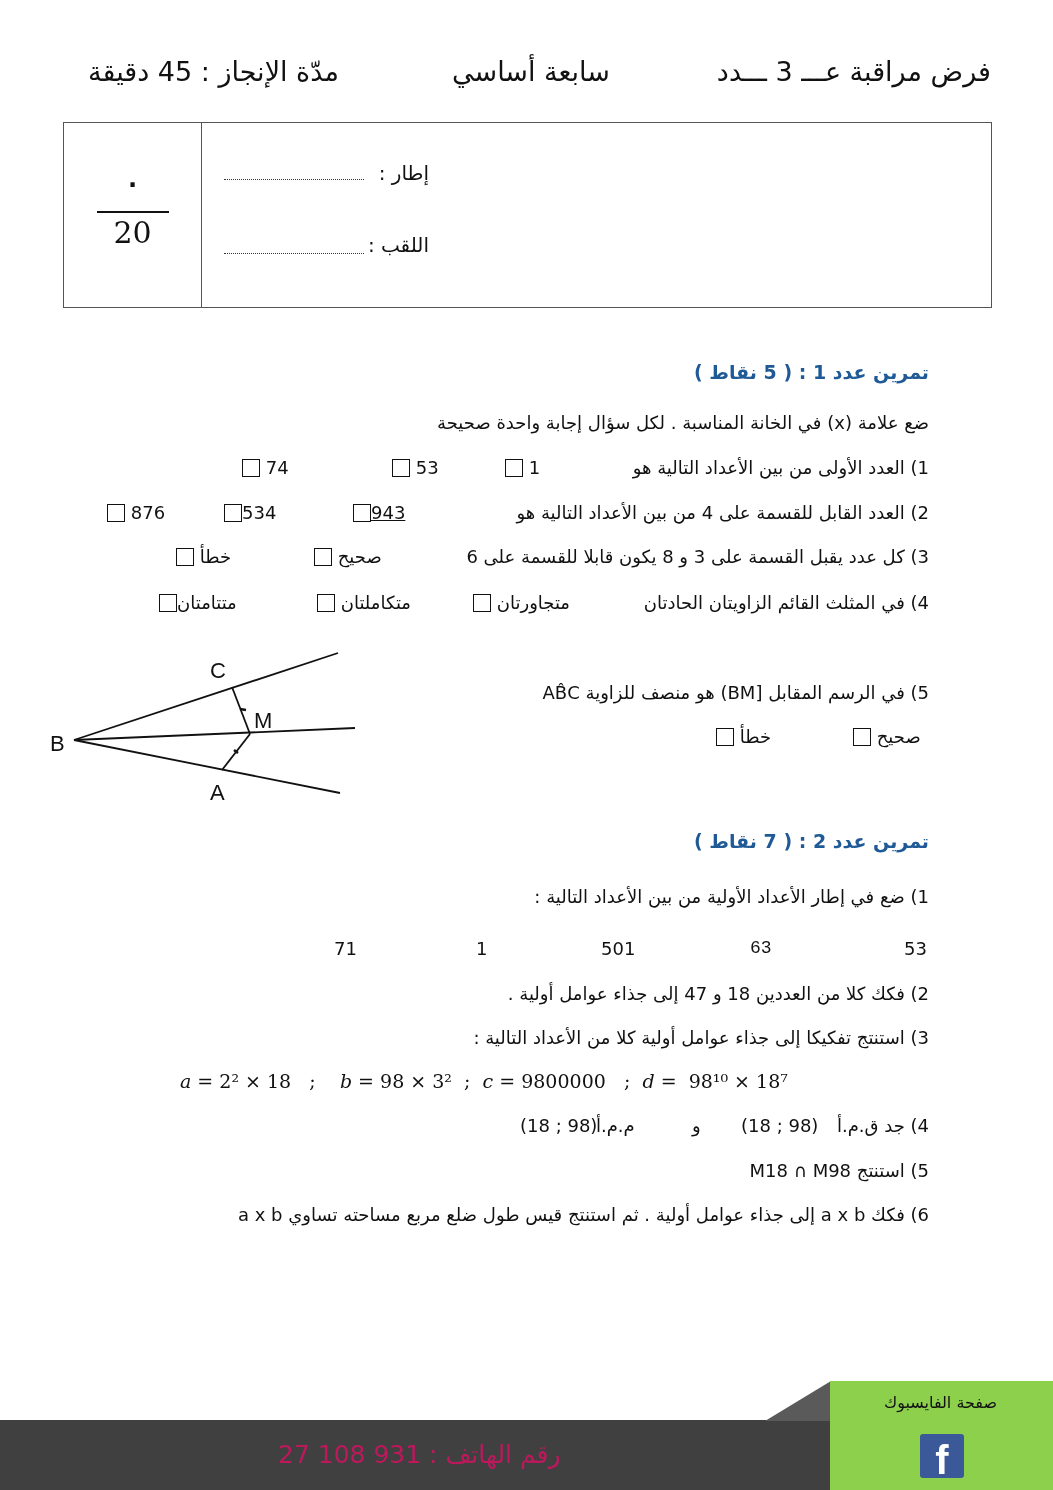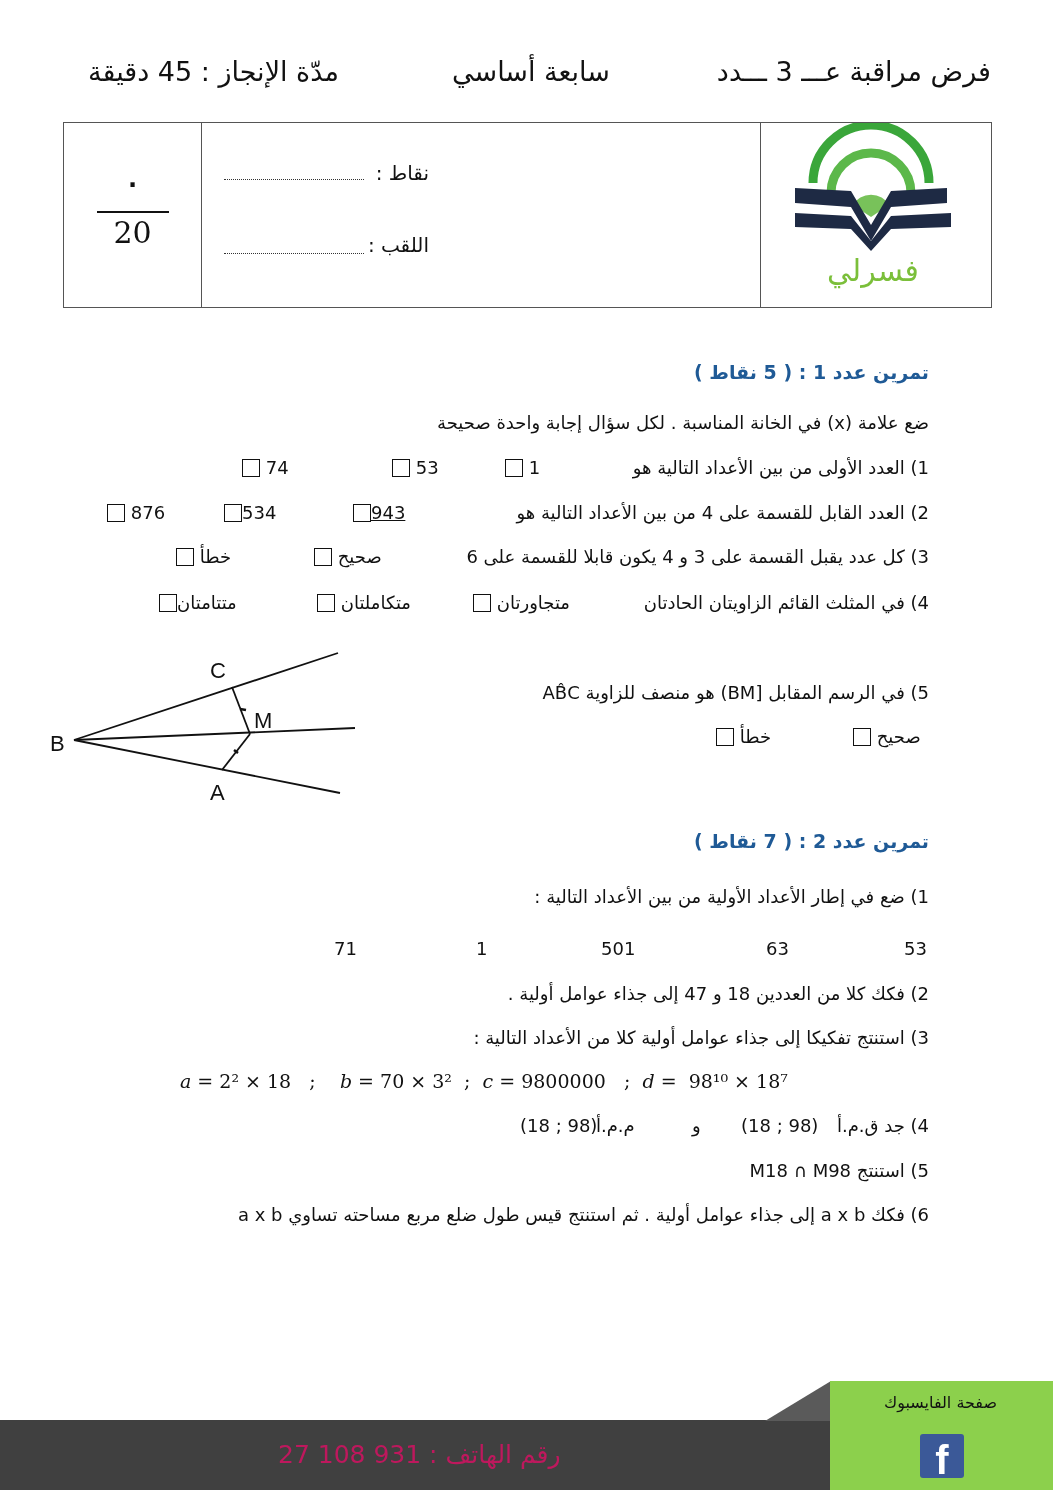--- a/index.html
+++ b/index.html
@@ -32,34 +32,24 @@
 </style>
 </head>
 <body>
 
 <div class="abs title" style="right:62px;">فرض مراقبة عـــ 3 ـــدد</div>
 <div class="abs title" style="left:452px;">سابعة أساسي</div>
 <div class="abs title" style="left:88px;">مدّة الإنجاز : 45 دقيقة</div>
 
 <div class="abs htable">
 
-  <div class="hcell" style="left:696px; width:233px;">
-    <svg width="233" height="186">
-      <path d="M 52 60 A 58 58 0 0 1 168 60" stroke="#3aa63a" stroke-width="9" fill="none"></path>
-      <path d="M 70 70 A 40 40 0 0 1 150 70" stroke="#5cb84a" stroke-width="9" fill="none"></path>
-      <path d="M 92 82 A 20 18 0 0 1 128 82 L 110 94 Z" fill="#78c25a"></path>
-      <path d="M 34 65 L 90 68 L 110 102 L 130 68 L 186 65 L 186 80 L 130 84 L 110 118 L 90 84 L 34 80 Z" fill="#1e2a44"></path>
-      <path d="M 34 90 L 90 93 L 110 118 L 130 93 L 190 90 L 190 104 L 130 106 L 110 128 L 90 106 L 34 104 Z" fill="#1e2a44"></path>
-      <text x="112" y="158" text-anchor="middle" font-size="30" fill="#7bbf3a" font-family="DejaVu Sans, sans-serif">فسرلي</text>
-    </svg>
-  </div>
 
 
   <div class="hcell" style="left:137px; width:238px;">
-    <div class="abs" style="right:10px; top:38px; font-size:20px; direction:rtl; white-space:nowrap;">نقاط :</div>
+    <div class="abs" style="right:10px; top:38px; font-size:20px; direction:rtl; white-space:nowrap;">إطار :</div>
     <div class="dotline" style="left:22px; width:140px; top:56px;"></div>
     <div class="abs" style="right:10px; top:110px; font-size:20px; direction:rtl; white-space:nowrap;">اللقب :</div>
     <div class="dotline" style="left:22px; width:140px; top:130px;"></div>
   </div>
 
   <div class="hcell" style="left:0; width:137px; border-left:none;">
     <div class="abs" style="left:0; width:137px; top:42px; text-align:center; font-size:24px; font-weight:bold;">.</div>
     <div class="abs" style="left:33px; width:72px; top:88px; border-top:2px solid #111;"></div>
     <div class="abs" style="left:0; width:137px; top:92px; text-align:center; font-size:30px; font-family:'DejaVu Serif', serif;">20</div>
   </div>
@@ -71,21 +61,21 @@
 <div class="abs line" style="right:124px; top:457px;">1) العدد الأولى من بين الأعداد التالية هو</div>
 <div class="opt" style="left:505px; top:457px;"><span class="box"></span> <span>1</span></div>
 <div class="opt" style="left:392px; top:457px;"><span class="box"></span> <span>53</span></div>
 <div class="opt" style="left:242px; top:457px;"><span class="box"></span> <span>74</span></div>
 
 <div class="abs line" style="right:124px; top:502px;margin-left:38px;">2) العدد القابل للقسمة على 4 من بين الأعداد التالية هو</div>
 <div class="opt" style="left:353px; top:502px;text-decoration:underline;"><span class="box"></span><span>943</span></div>
 <div class="opt" style="left:224px; top:502px;"><span class="box"></span><span>534</span></div>
 <div class="opt" style="left:107px; top:502px;"><span class="box"></span> <span>876</span></div>
 
-<div class="abs line" style="right:124px; top:546px;">3) كل عدد يقبل القسمة على 3 و 4 يكون قابلا للقسمة على 6</div>
+<div class="abs line" style="right:124px; top:546px;">3) كل عدد يقبل القسمة على 3 و 8 يكون قابلا للقسمة على 6</div>
 <div class="opt rtl" style="left:274px; top:546px;"><span>صحيح</span> <span class="box"></span></div>
 <div class="opt rtl" style="left:136px; top:546px;"><span>خطأ</span> <span class="box"></span></div>
 
 <div class="abs line" style="right:124px; top:592px;">4) في المثلث القائم الزاويتان الحادتان</div>
 <div class="opt rtl" style="left:433px; top:592px;"><span>متجاورتان</span> <span class="box"></span></div>
 <div class="opt rtl" style="left:277px; top:592px;"><span>متكاملتان</span> <span class="box"></span></div>
 <div class="opt rtl" style="left:119px; top:592px;"><span>متتامتان</span><span class="box"></span></div>
 
 <div class="abs line" style="right:124px; top:682px;">5) في الرسم المقابل [BM) هو منصف للزاوية AB̂C</div>
 <div class="opt rtl" style="left:813px; top:726px;"><span>صحيح</span> <span class="box"></span></div>
@@ -106,31 +96,31 @@
     <text x="170" y="38">C</text>
     <text x="214" y="88">M</text>
     <text x="170" y="160">A</text>
   </g>
 </svg>
 
 <div class="abs sec-title" style="right:124px; top:830px;">تمرين عدد 2 : ( 7 نقاط )</div>
 <div class="abs line" style="right:124px; top:886px;">1) ضع في إطار الأعداد الأولية من بين الأعداد التالية :</div>
 
 <div class="abs ltr" style="left:904px; top:938px;">53</div>
-<div class="abs ltr" style="left:766px; top:938px;">63</div>
+<div class="abs ltr" style="left:750px; top:938px;font-family:Liberation Mono, monospace;">63</div>
 <div class="abs ltr" style="left:601px; top:938px;">501</div>
 <div class="abs ltr" style="left:476px; top:938px;">1</div>
 <div class="abs ltr" style="left:334px; top:938px;">71</div>
 
 <div class="abs line" style="right:124px; top:983px;">2) فكك كلا من العددين 18 و 47 إلى جذاء عوامل أولية .</div>
 <div class="abs line" style="right:124px; top:1027px;">3) استنتج تفكيكا إلى جذاء عوامل أولية كلا من الأعداد التالية :</div>
 
 <div class="abs math" style="left:180px; top:1070px; white-space:nowrap; direction:ltr;">
   <i>a</i> = <span>2² × 18</span>
-  &nbsp;&nbsp;;&nbsp;&nbsp;&nbsp; <i>b</i> = <span>70 × 3²</span>
+  &nbsp;&nbsp;;&nbsp;&nbsp;&nbsp; <i>b</i> = <span>98 × 3²</span>
   &nbsp;; &nbsp;<i>c</i> = <span>9800000</span>
   &nbsp;&nbsp;; &nbsp;<i>d</i> = &nbsp;<span>98¹⁰ × 18⁷</span>
 </div>
 
 <div class="abs line" style="right:124px; top:1115px;">4) جد ق.م.أ</div>
 <div class="abs ltr" style="left:741px; top:1115px;">(18 ; 98)</div>
 <div class="abs line" style="left:692px; top:1115px;">و</div>
 <div class="abs line" style="left:596px; top:1115px;">م.م.أ</div>
 <div class="abs ltr" style="left:520px; top:1115px;">(18 ; 98)</div>
 

